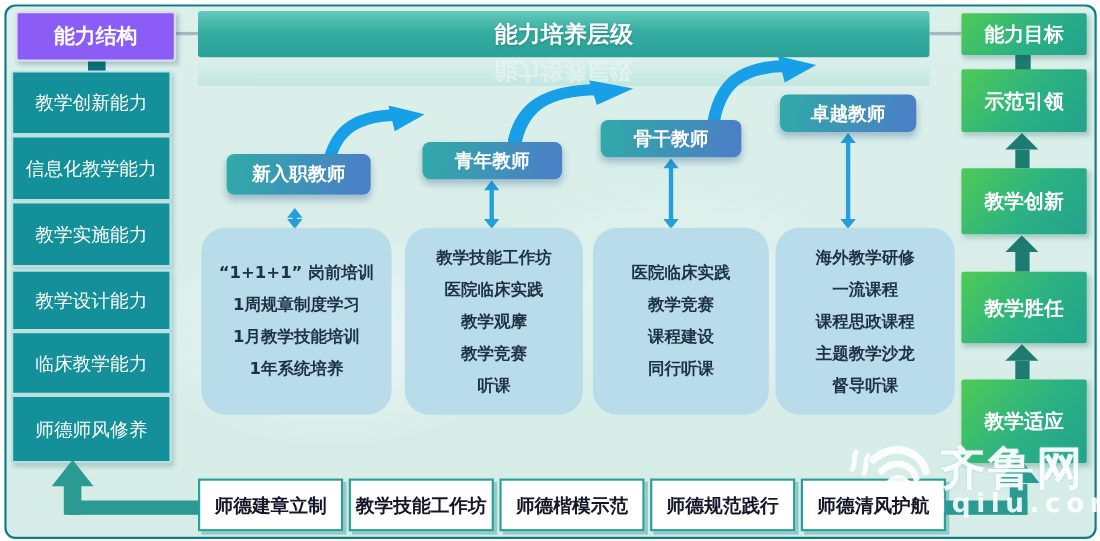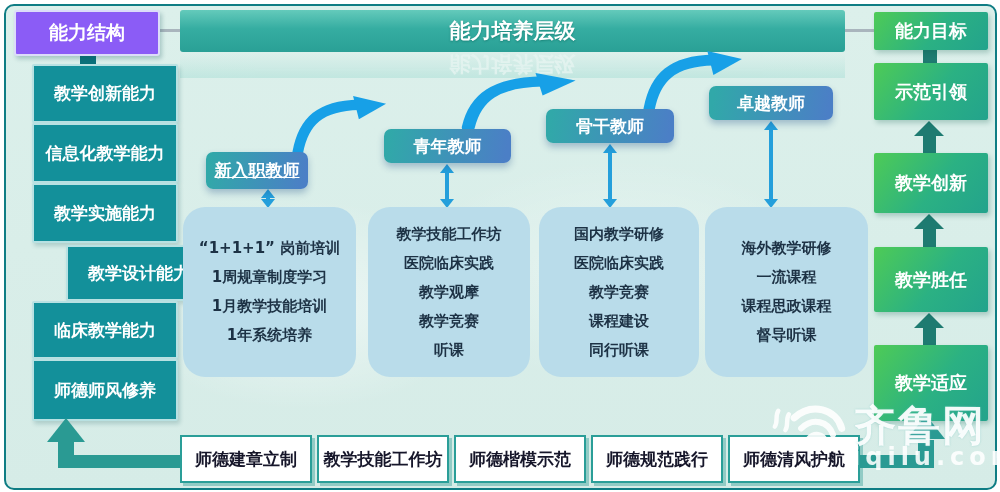--- a/index.html
+++ b/index.html
@@ -8,22 +8,22 @@
   
   .frame{position:absolute;left:4px;top:4px;width:989px;height:482px;border:2px solid #0f7d84;
          border-radius:10px;background:
          radial-gradient(ellipse 260px 150px at 30% 62%, rgba(255,255,255,.55), rgba(255,255,255,0) 70%),
          radial-gradient(ellipse 300px 160px at 62% 55%, rgba(255,255,255,.35), rgba(255,255,255,0) 70%),
          linear-gradient(#dcf0eb,#d6ece7);}
   
   .lhead{position:absolute;left:14px;top:10px;width:142px;height:42px;background:#8b5cf6;
          border:2px solid rgba(240,252,250,.8);border-radius:3px;color:#fff;font-weight:bold;font-size:19px;
          display:flex;align-items:center;justify-content:center;box-shadow:2px 3px 4px rgba(10,80,85,.25);z-index:2;}
-  .lbox{position:absolute;left:32px;width:142px;background:#13909a;border:2px solid rgba(240,252,250,.75);
-        border-radius:2px;color:#fff;font-weight:bold;font-size:17px;display:flex;align-items:center;
+  .lbox{position:absolute;left:10px;width:142px;background:#13909a;border:2px solid rgba(240,252,250,.75);
+        border-radius:2px;color:#fff;font-weight:normal;font-size:17px;display:flex;align-items:center;
         justify-content:center;box-shadow:2px 3px 4px rgba(10,80,85,.2);z-index:2;}
   .notch{position:absolute;z-index:1;}
   
   .titlebar{position:absolute;left:180px;top:10px;width:665px;height:42px;border-radius:3px;
             background:linear-gradient(#64cabb 0%,#35ada1 45%,#2aa096 100%);color:#fff;font-weight:bold;
             font-size:21px;display:flex;align-items:center;justify-content:center;z-index:2;
             text-shadow:0 1px 2px rgba(0,90,80,.45);}
   .titlereflect{position:absolute;left:180px;top:54px;width:665px;height:24px;overflow:hidden;opacity:.35;
             background:linear-gradient(to bottom,rgba(85,195,180,.55),rgba(85,195,180,0));color:rgba(255,255,255,.75);
             font-weight:bold;font-size:21px;display:flex;align-items:flex-start;justify-content:center;
@@ -76,28 +76,28 @@
   <div class="frame"></div>
 
   <div class="grayline" style="left:156px;width:24px;"></div>
   <div class="grayline" style="left:845px;width:29px;"></div>
 
   <div class="lhead">能力结构</div>
   <div class="notch" style="left:80px;top:51px;width:16px;height:14px;background:#0b727c;"></div>
   <div class="lbox" style="top:64px;height:55px;">教学创新能力</div>
   <div class="lbox" style="top:123px;height:56px;">信息化教学能力</div>
   <div class="lbox" style="top:183px;height:56px;">教学实施能力</div>
-  <div class="lbox" style="top:245px;height:52px;margin-left:34px;">教学设计能力</div>
+  <div class="lbox" style="top:245px;height:52px;">教学设计能力</div>
   <div class="lbox" style="top:301px;height:54px;">临床教学能力</div>
   <div class="lbox" style="top:359px;height:58px;">师德师风修养</div>
 
   <div class="titlebar">能力培养层级</div>
   <div class="titlereflect">能力培养层级</div>
 
-  <div class="stage" style="left:206px;top:152px;width:102px;height:37px;text-decoration:underline;">新入职教师</div>
+  <div class="stage" style="left:206px;top:140px;width:131px;height:37px;">新入职教师</div>
   <div class="stage" style="left:384px;top:129px;width:127px;height:34px;">青年教师</div>
   <div class="stage" style="left:546px;top:109px;width:128px;height:34px;">骨干教师</div>
   <div class="stage" style="left:709px;top:86px;width:124px;height:34px;">卓越教师</div>
 
   <svg class="swoosh" style="left:291px;top:96px;" width="97" height="62" viewBox="0 0 100 64" preserveAspectRatio="none">
     <path d="M7,58 C13,26 30,10 70,9" stroke="#17a0e7" stroke-width="11" fill="none" stroke-linecap="round"></path>
     <polygon points="64,0 98,8 70,24" fill="#17a0e7"></polygon>
   </svg>
   <svg class="swoosh" style="left:460px;top:73px;" width="118" height="60" viewBox="0 0 100 64" preserveAspectRatio="none">
     <path d="M7,58 C13,26 30,10 70,9" stroke="#17a0e7" stroke-width="11" fill="none" stroke-linecap="round"></path>
@@ -136,30 +136,30 @@
     <div>1年系统培养</div>
   </div>
   <div class="cbox" style="left:368px;width:162px;">
     <div>教学技能工作坊</div>
     <div>医院临床实践</div>
     <div>教学观摩</div>
     <div>教学竞赛</div>
     <div>听课</div>
   </div>
   <div class="cbox" style="left:539px;width:160px;">
-    <div>国内教学研修</div>
     <div>医院临床实践</div>
     <div>教学竞赛</div>
     <div>课程建设</div>
     <div>同行听课</div>
   </div>
   <div class="cbox" style="left:705px;width:163px;">
     <div>海外教学研修</div>
     <div>一流课程</div>
     <div>课程思政课程</div>
+    <div>主题教学沙龙</div>
     <div>督导听课</div>
   </div>
 
   <div class="gbox" style="top:12px;height:38px;">能力目标</div>
   <div class="notch" style="left:923px;top:49px;width:14px;height:15px;background:#1e7b71;"></div>
   <div class="gbox" style="top:63px;height:57px;">示范引领</div>
   <div class="barr" style="left:914px;top:121px;height:32px;">
       <div class="head"></div>
       <div class="shaft"></div>
     </div>

